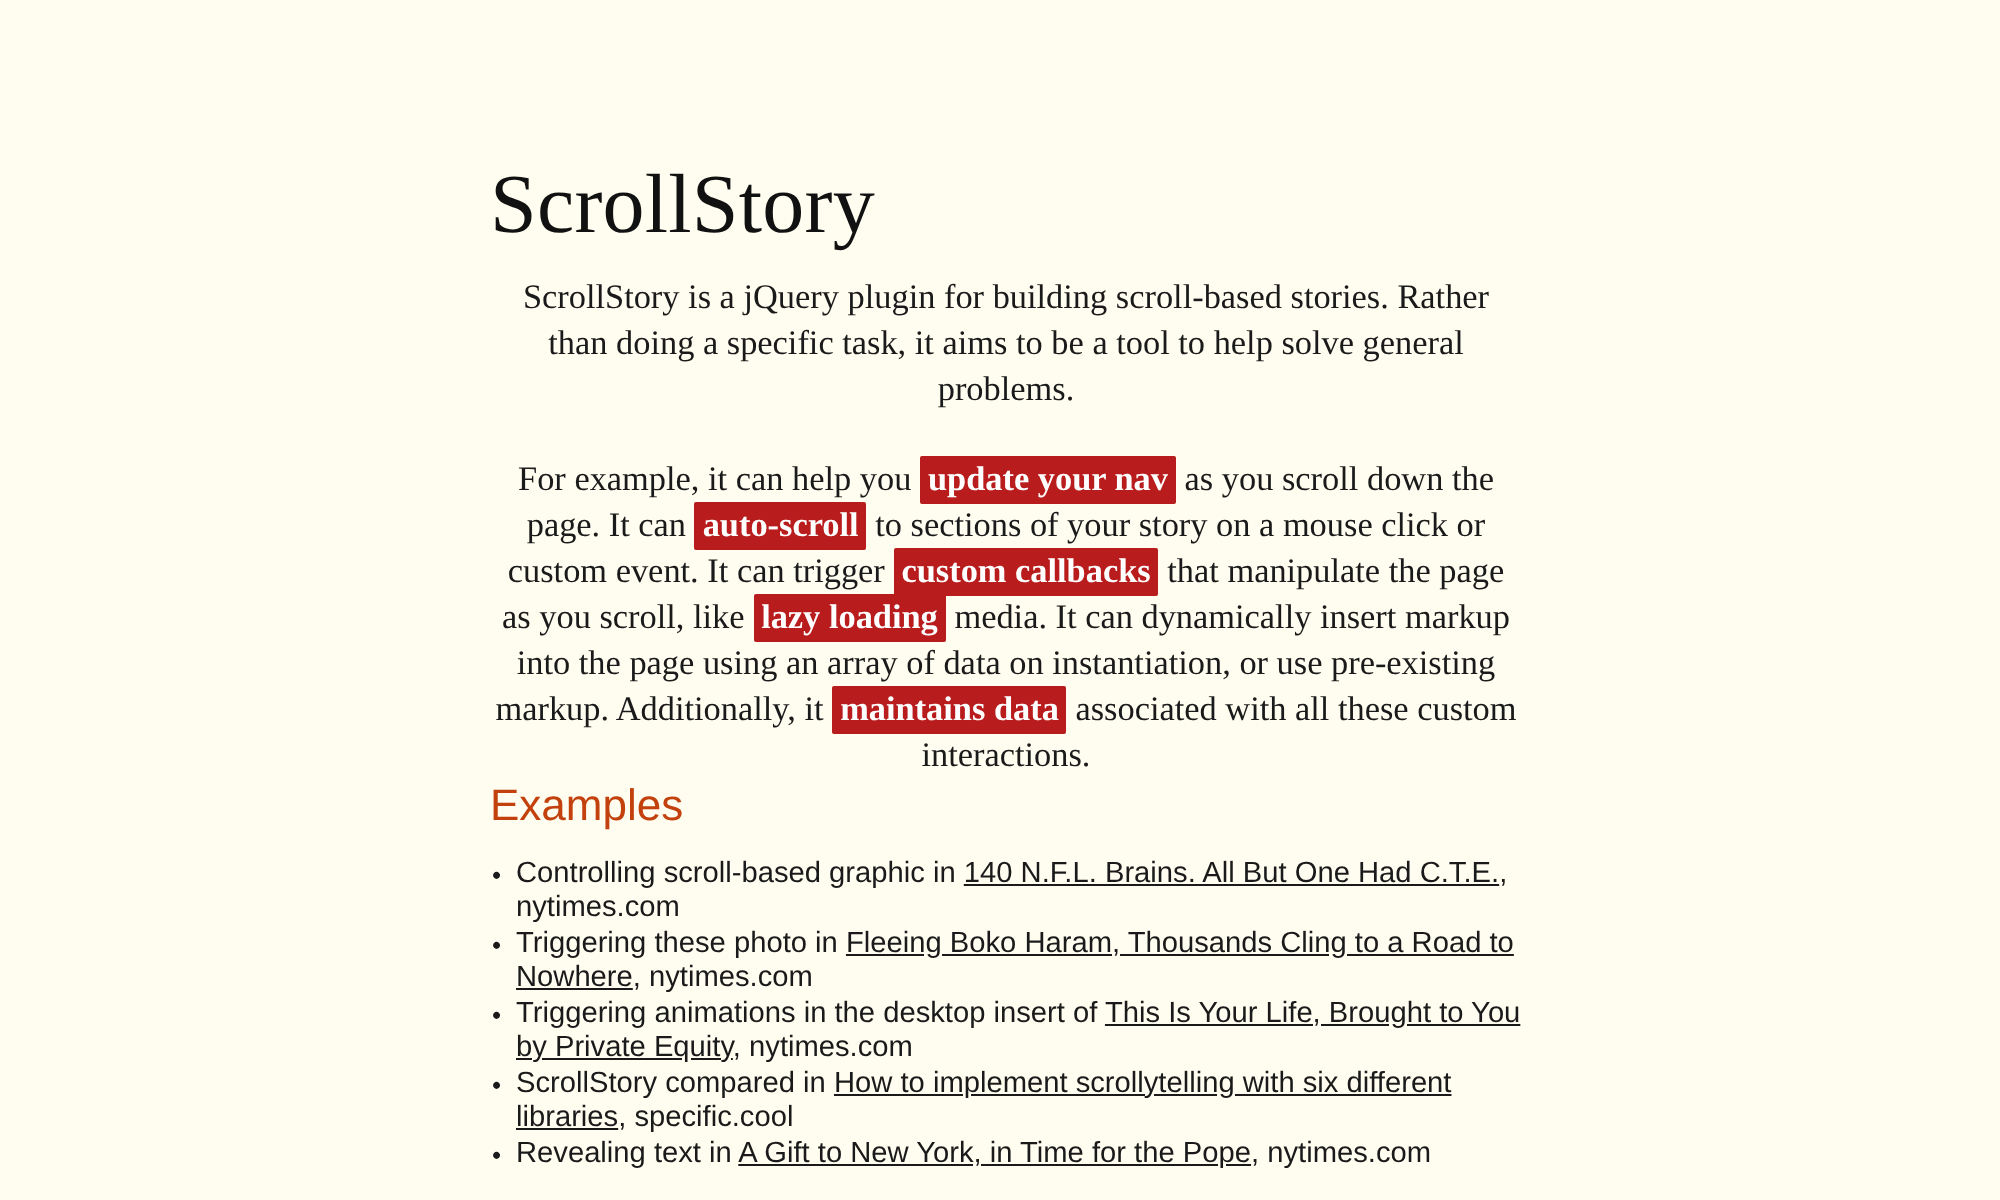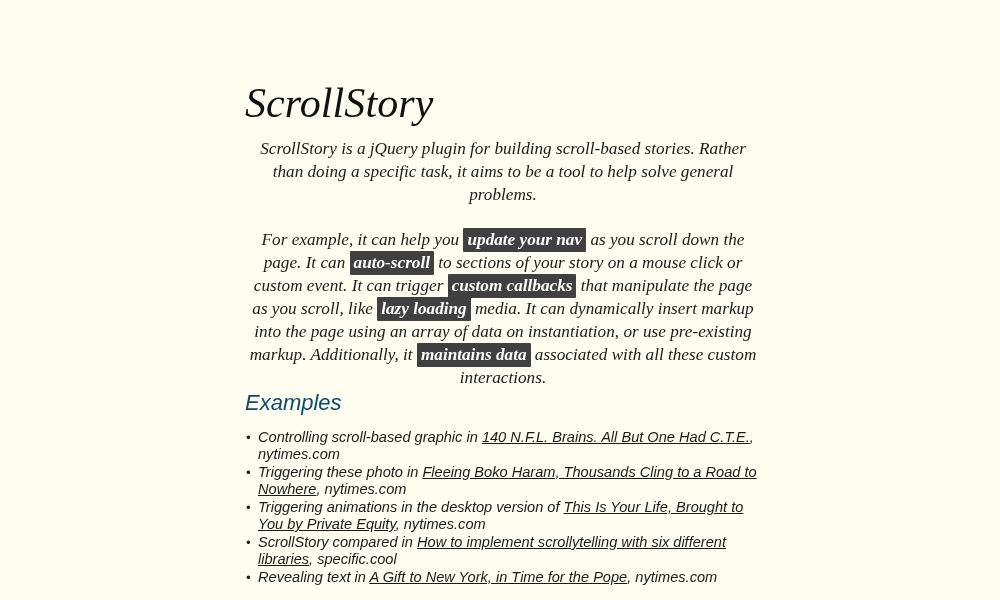--- a/index.html
+++ b/index.html
@@ -14,21 +14,20 @@
     font-family: "Liberation Serif", serif;
     color: #1a1a1a;
     -webkit-font-smoothing: antialiased;
   }
 
   .page {
     position: relative;
     width: 1000px;
     height: 600px;
     background: #fffdf0;
-    font-style: italic;
   }
 
   .content {
     position: absolute;
     left: 245px;
     top: 0;
     width: 516px;
   }
 
   
@@ -60,42 +59,42 @@
     color: #1a1a1a;
     margin: 0 0 22px 0;
     text-align: center;
   }
   .intro p:last-child {
     margin-bottom: 0;
   }
 
   
   .hl {
-    background: #404040;
+    background: #b91c1c;
     color: #ffffff;
     font-weight: 700;
     padding: 2px 4px 3px 4px;
     font-family: "Liberation Serif", serif;
     border-radius: 1px;
     box-decoration-break: clone;
     -webkit-box-decoration-break: clone;
   }
 
   
   .examples-section {
     position: absolute;
     top: 389px;
     left: 0;
     width: 516px;
   }
   .examples-heading {
     font-family: "Liberation Sans", sans-serif;
     font-size: 22px;
     font-weight: 400;
-    color: #0c4a6e;
+    color: #c2410c;
     margin: 0 0 12px 0;
     line-height: 1.25;
   }
 
   ul.examples-list {
     list-style: none;
     margin: 0;
     padding: 0;
     font-family: "Liberation Sans", sans-serif;
     font-size: 14.6px;
@@ -141,21 +140,21 @@
     <div class="examples-section">
 
       <h2 class="examples-heading">Examples</h2>
 
       <ul class="examples-list">
 
         <li><span>Controlling scroll-based graphic in </span><a href="#">140 N.F.L. Brains. All But One Had C.T.E.</a><span>, nytimes.com</span></li>
 
         <li><span>Triggering these photo in </span><a href="#">Fleeing Boko Haram, Thousands Cling to a Road to Nowhere</a><span>, nytimes.com</span></li>
 
-        <li><span>Triggering animations in the desktop version of </span><a href="#">This Is Your Life, Brought to You by Private Equity</a><span>, nytimes.com</span></li>
+        <li><span>Triggering animations in the desktop insert of </span><a href="#">This Is Your Life, Brought to You by Private Equity</a><span>, nytimes.com</span></li>
 
         <li><span>ScrollStory compared in </span><a href="#">How to implement scrollytelling with six different libraries</a><span>, specific.cool</span></li>
 
 
         <li><span>Revealing text in </span><a href="#">A Gift to New York, in Time for the Pope</a><span>, nytimes.com</span></li>
 
       </ul>
 
     </div>
 

